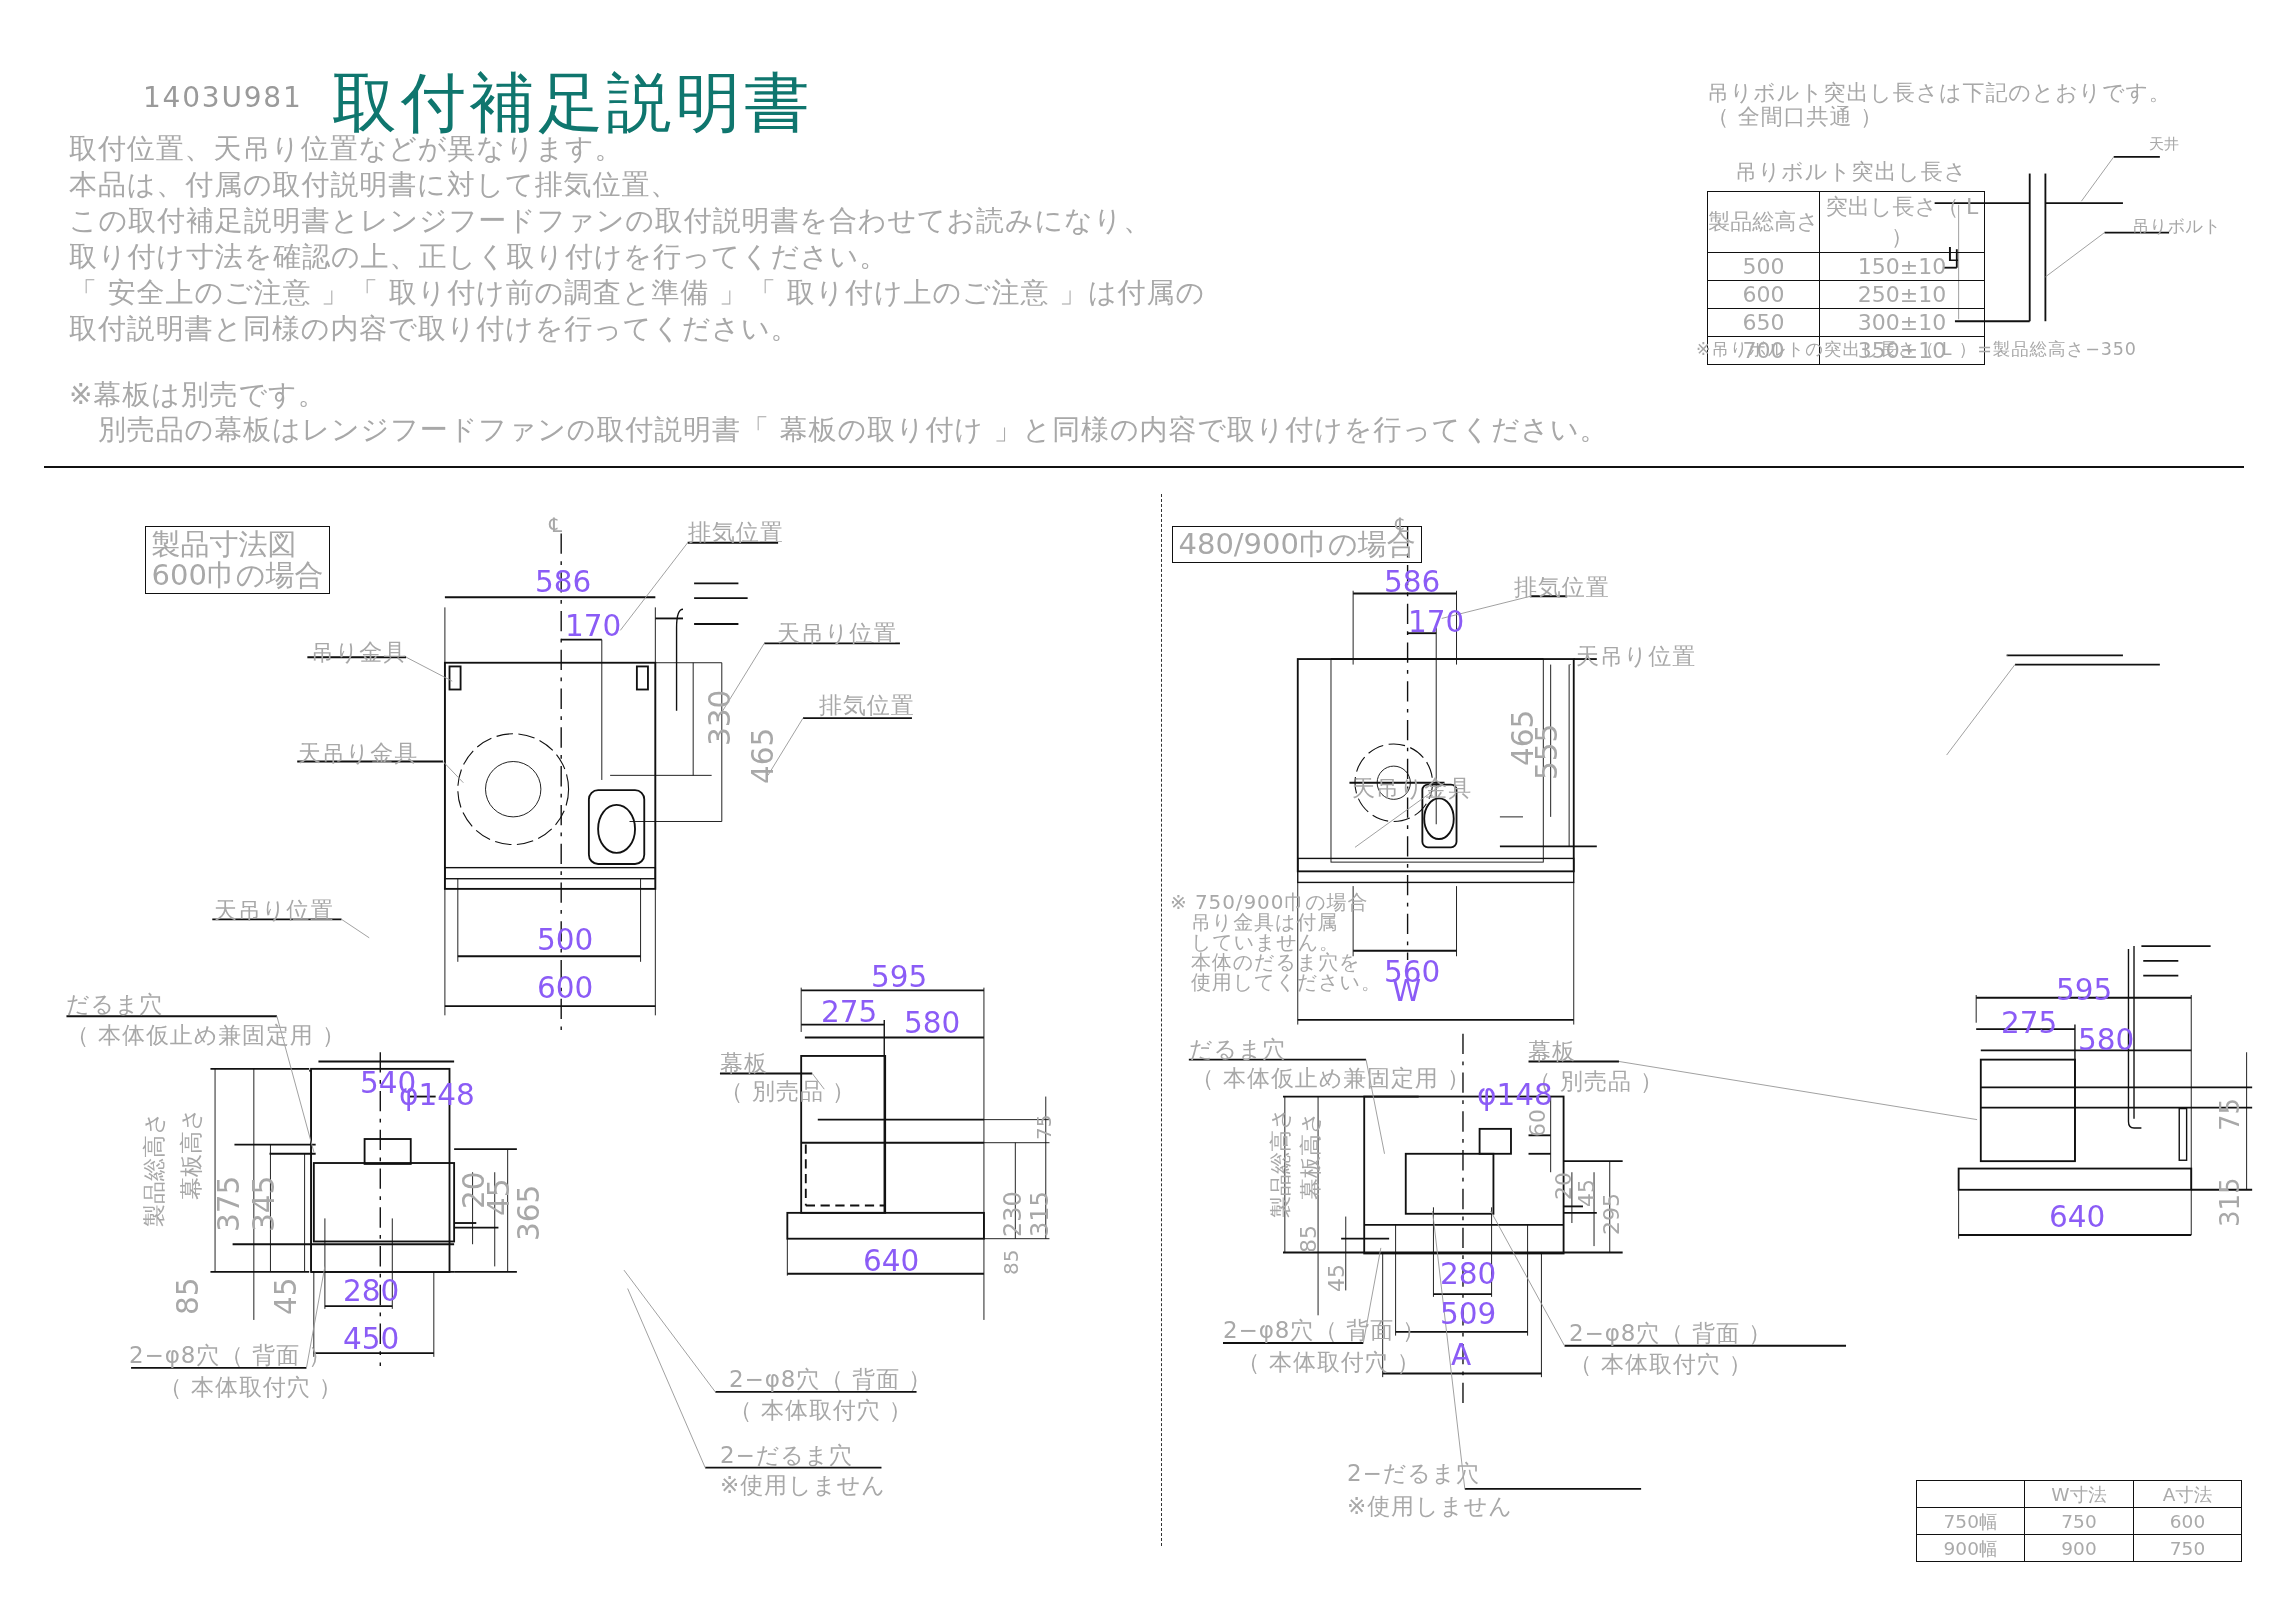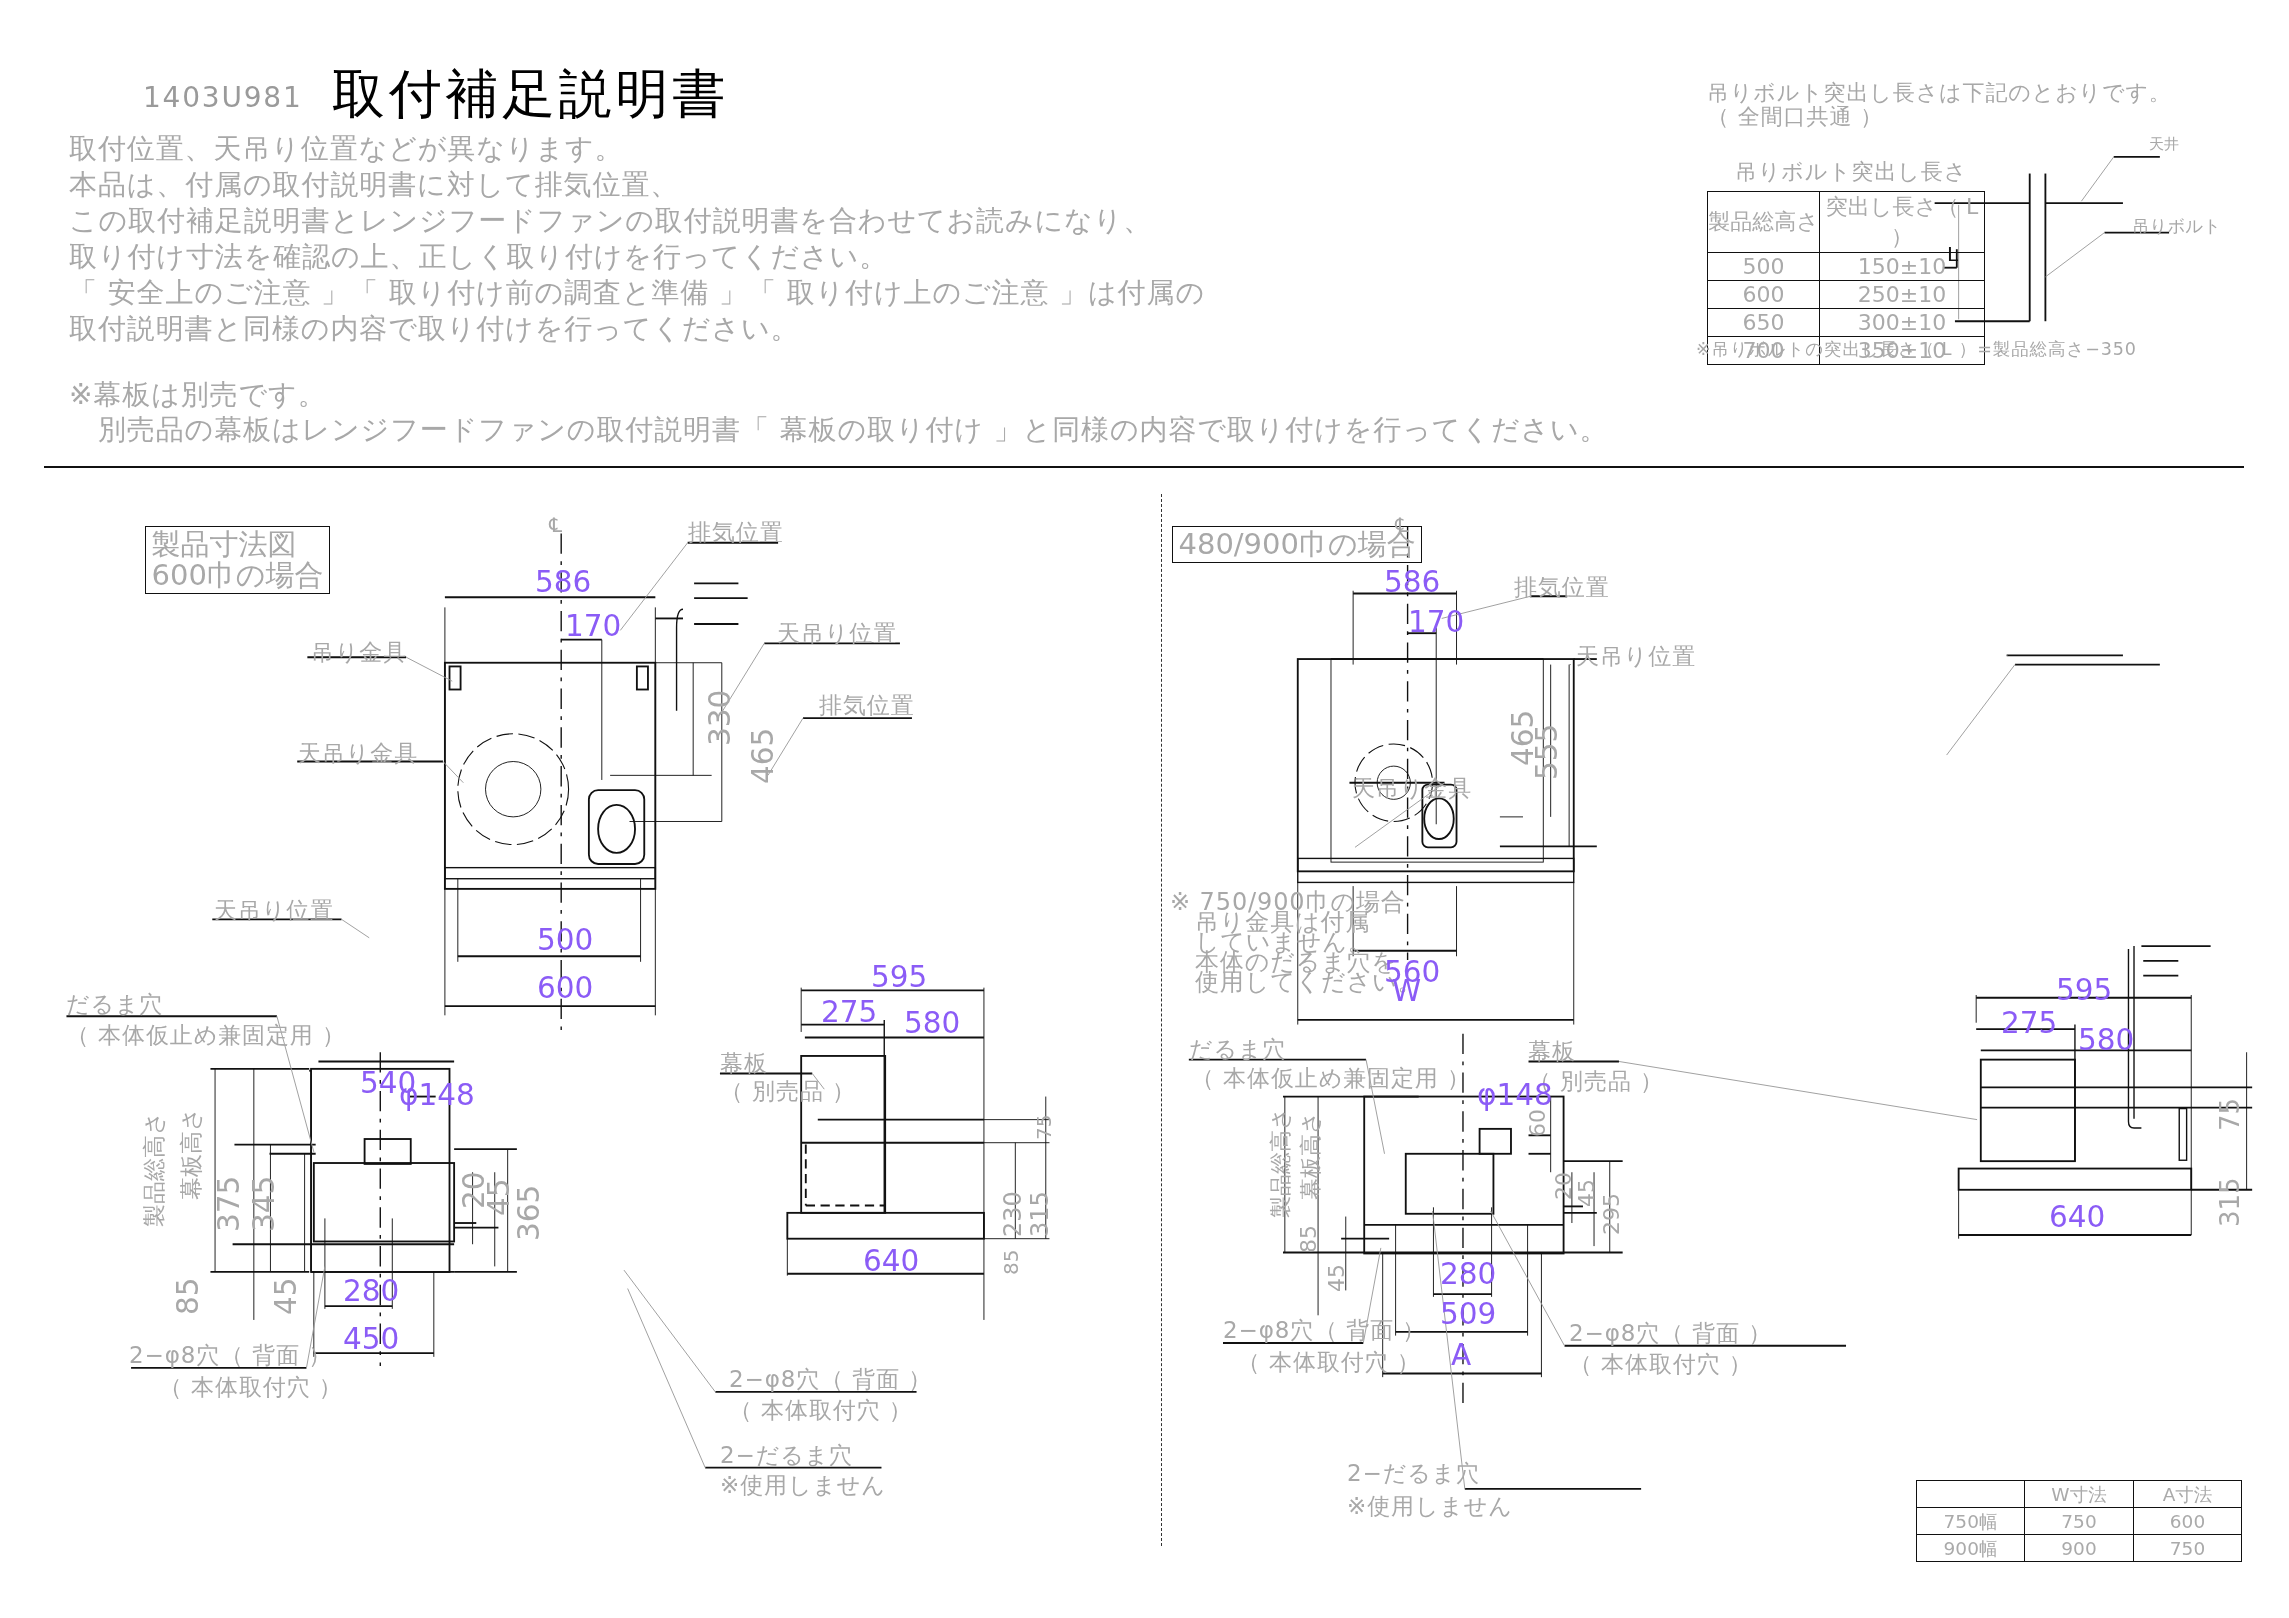--- a/index.html
+++ b/index.html
@@ -1,19 +1,19 @@
 <!DOCTYPE html>
 <html style="font-size:14.8px"><head>
 <meta charset="utf-8">
 <style>
   html,body{margin:0;padding:0;background:#fff;}
   body{width:2290px;height:1619px;position:relative;overflow:hidden;font-family:"DejaVu Sans","Liberation Sans",sans-serif;color:#9a9a9a;}
   .abs{position:absolute;white-space:nowrap;}
   .doc-no{left:143px;top:81px;font-size:28px;color:#9a9a9a;letter-spacing:1.8px;}
-  .doc-title{left:332px;top:59px;font-size:53px;color:#000000;font-weight:300;letter-spacing:3.7px;}
+  .doc-title{left:332px;top:59px;font-size:65px;color:#0f766e;font-weight:300;letter-spacing:3.7px;}
   .intro{left:69px;top:131px;font-size:28px;line-height:36px;color:#a8a8a8;letter-spacing:0.9px;}
   .intro div{height:36px;}
   .note1{left:69px;top:377px;font-size:28px;color:#a8a8a8;letter-spacing:0.9px;line-height:35px;}
   .bolt-head{left:1707px;top:81px;font-size:22px;color:#a8a8a8;line-height:24px;letter-spacing:0.9px;}
   .bolt-cap{left:1735px;top:157px;font-size:22px;color:#a8a8a8;letter-spacing:0.9px;}
   table.bolt{position:absolute;left:1707px;top:191px;border-collapse:collapse;font-size:22px;color:#aaa;}
   table.bolt td{border:1.8px solid #111;height:27px;padding:0;text-align:center;}
   table.bolt td.c1{width:111px;}
   table.bolt td.c2{width:164px;}
   .bolt-foot{left:1696px;top:337px;font-size:17.5px;color:#a8a8a8;letter-spacing:0.9px;}
@@ -376,21 +376,21 @@
 <div class="vdim" style="left:999px;top:1275px;font-size:20px;">85</div>
 <div class="dim" style="left:863px;top:1244px;">640</div>
 
 <div class="boxlbl" style="left:1172px;top:526px;">
   <div>480/900巾の場合</div>
 </div>
 <div class="lbl" style="left:1395px;top:513px;font-size:20px;">℄</div>
 <div class="lbl" style="left:1514px;top:572px;">排気位置</div>
 <div class="lbl" style="left:1576px;top:641px;">天吊り位置</div>
 <div class="lbl" style="left:1352px;top:773px;">天吊り金具</div>
-<div class="lbl" style="left:1170px;top:892px;font-size:24px;line-height:20px;">
+<div class="lbl" style="left:1170px;top:892px;font-size:20px;line-height:20px;">
   <div>※ 750/900巾の場合</div>
   <div>　吊り金具は付属</div>
   <div>　していません。</div>
   <div>　本体のだるま穴を</div>
   <div>　使用してください。</div>
 </div>
 <div class="lbl" style="left:1189px;top:1034px;">だるま穴</div>
 <div class="lbl" style="left:1191px;top:1063px;">（ 本体仮止め兼固定用 ）</div>
 <div class="lbl" style="left:1528px;top:1036px;">幕板</div>
 <div class="lbl" style="left:1528px;top:1066px;">（ 別売品 ）</div>

